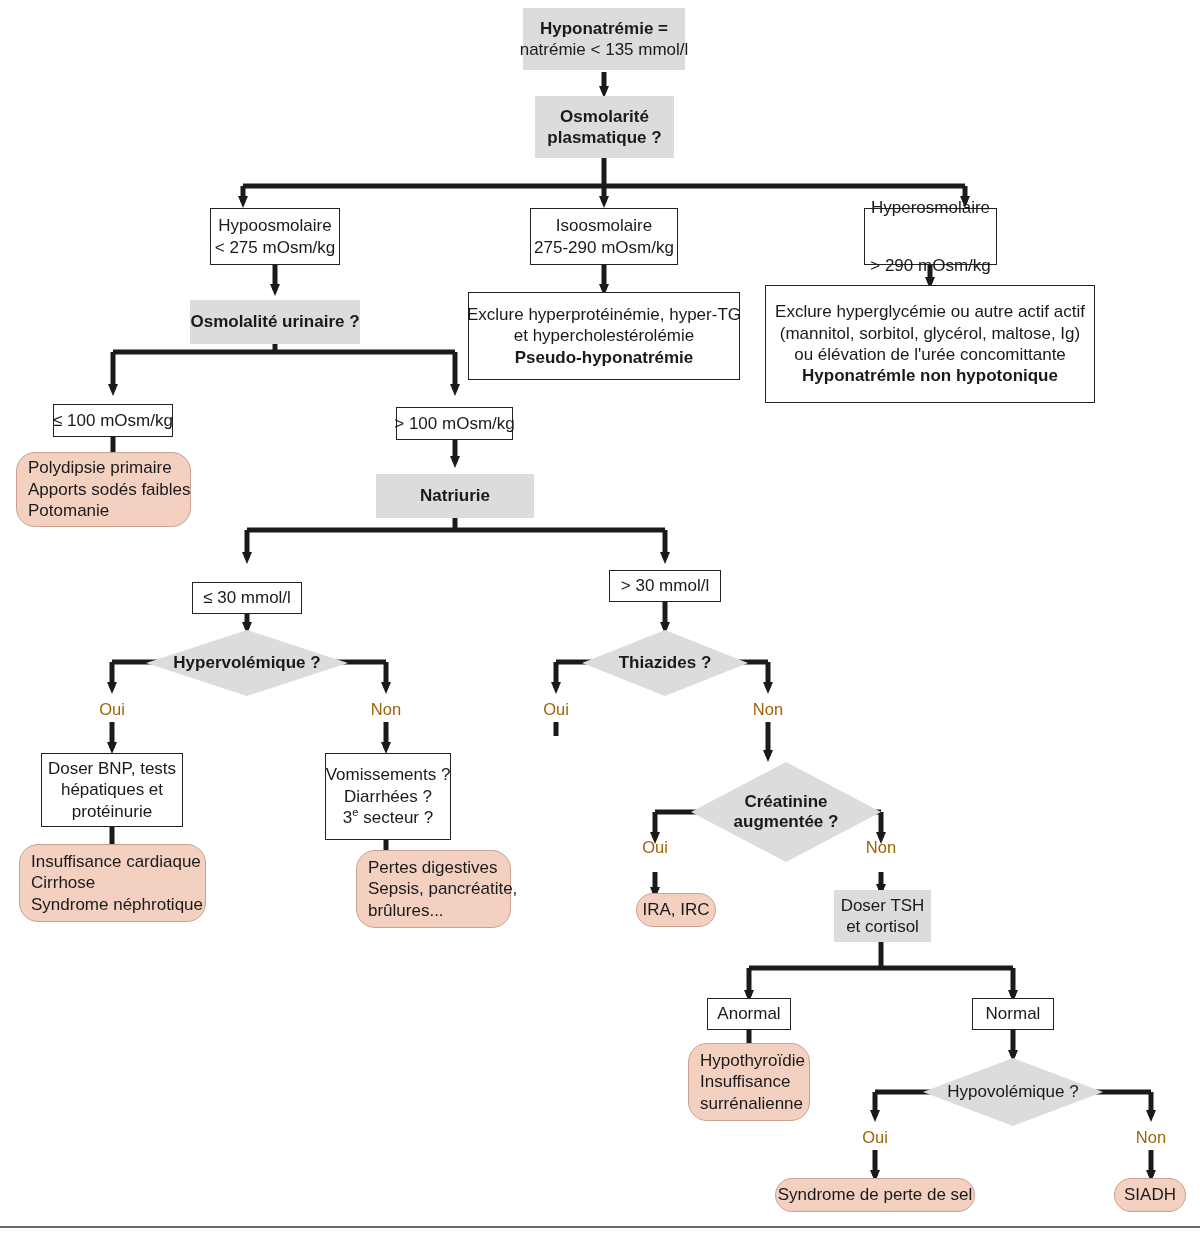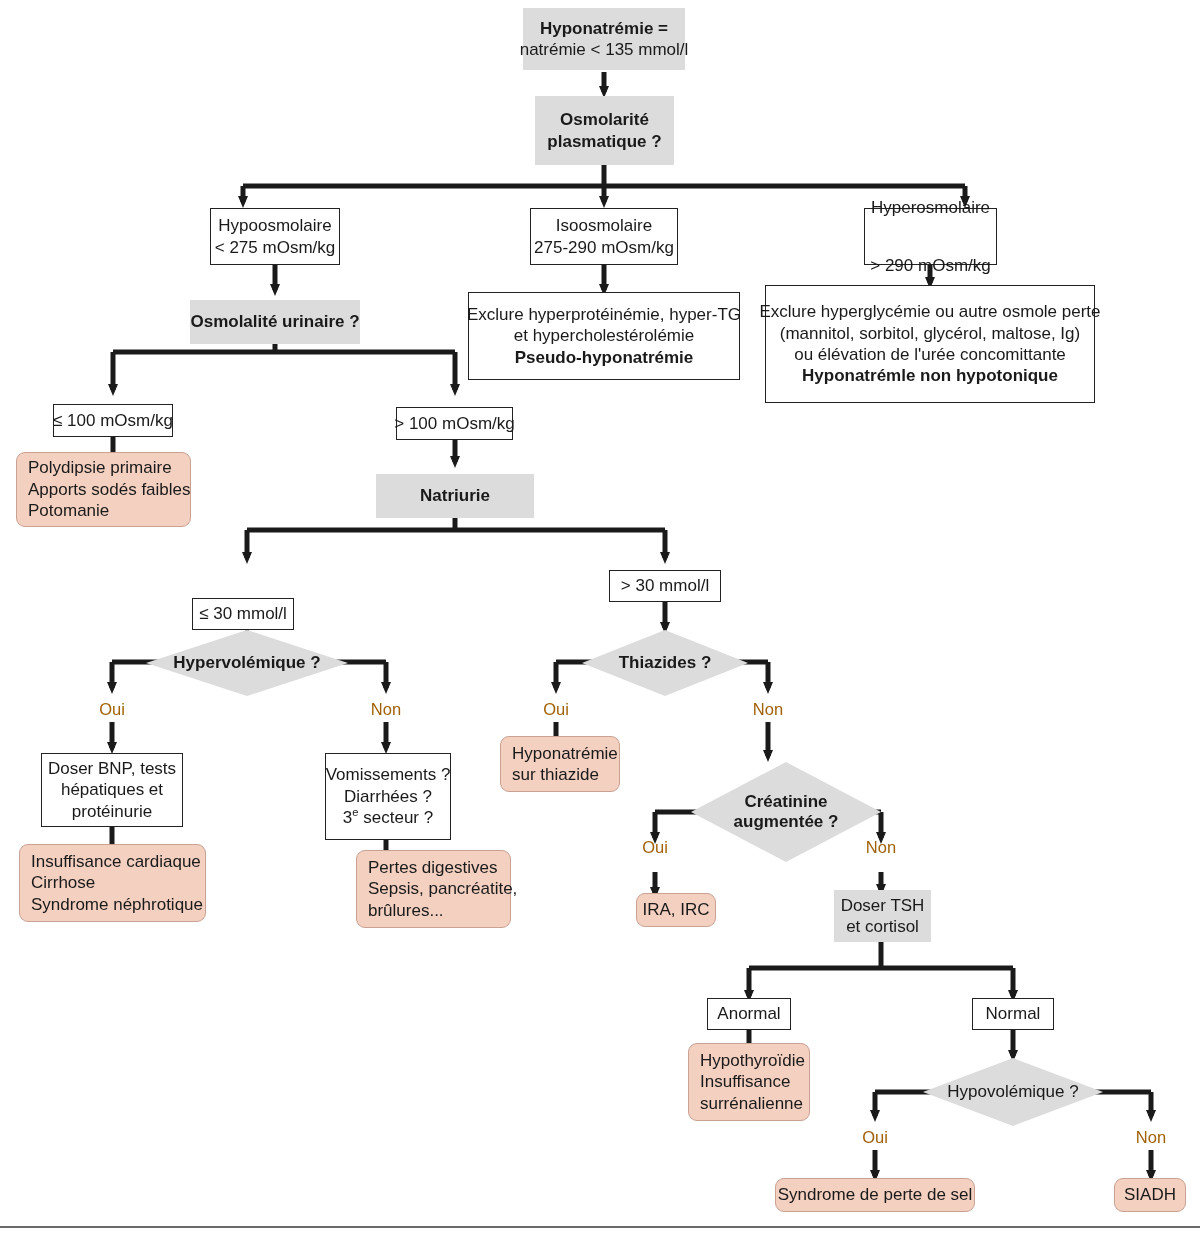--- a/index.html
+++ b/index.html
@@ -48,21 +48,21 @@
     font-size:17px;
     font-weight:bold;
     padding:22px 12px;
   }
   .grey.plain{font-weight:normal;}
 
   
   .pink{
     background:#f4d0c1;
     border:1.5px solid #c9a294;
-    border-radius:9px;
+    border-radius:19px;
     font-size:17px;
     padding:6px 11px;
     align-items:flex-start;
     text-align:left;
   }
   .pink.ctr{align-items:center;text-align:center;}
 
   
   .diamond{
     background:transparent;
@@ -192,21 +192,21 @@
       <path d="M875,1150 L875,1176" marker-end="url(#ah)"></path>
       <path d="M1151,1150 L1151,1176" marker-end="url(#ah)"></path>
     </g>
   </svg>
 
   <div class="node grey" style="left:523px;top:8px;width:162px;height:62px;">
     <span class="ln">Hyponatrémie =</span>
     <span class="ln" style="font-weight:normal;">natrémie &lt; 135 mmol/l</span>
   </div>
 
-  <div class="node grey" style="left:535px;top:96px;width:139px;height:69px;">
+  <div class="node grey" style="left:535px;top:96px;width:139px;height:62px;">
     <span class="ln">Osmolarité</span>
     <span class="ln">plasmatique ?</span>
   </div>
 
   <div class="node rect" style="left:210px;top:208px;width:130px;height:57px;">
     <span class="ln">Hypoosmolaire</span>
     <span class="ln">&lt; 275 mOsm/kg</span>
   </div>
 
   <div class="node rect" style="left:530px;top:208px;width:148px;height:57px;">
@@ -219,21 +219,21 @@
     <span class="ln">&gt; 290 mOsm/kg</span>
   </div>
 
   <div class="node rect" style="left:468px;top:292px;width:272px;height:88px;">
     <span class="ln">Exclure hyperprotéinémie, hyper-TG</span>
     <span class="ln">et hypercholestérolémie</span>
     <span class="ln" style="font-weight:bold;">Pseudo-hyponatrémie</span>
   </div>
 
   <div class="node rect" style="left:765px;top:285px;width:330px;height:118px;">
-    <span class="ln">Exclure hyperglycémie ou autre osmole perte</span>
+    <span class="ln">Exclure hyperglycémie ou autre actif actif</span>
     <span class="ln">(mannitol, sorbitol, glycérol, maltose, Ig)</span>
     <span class="ln">ou élévation de l'urée concomittante</span>
     <span class="ln" style="font-weight:bold;">Hyponatrémle non hypotonique</span>
   </div>
 
   <div class="node grey" style="left:190px;top:300px;width:170px;height:32px;">
     <span class="ln">Osmolalité urinaire ?</span>
   </div>
 
   <div class="node rect" style="left:53px;top:404px;width:120px;height:33px;">
@@ -247,21 +247,21 @@
   <div class="node pink" style="left:16px;top:452px;width:175px;height:75px;">
     <span class="ln">Polydipsie primaire</span>
     <span class="ln">Apports sodés faibles</span>
     <span class="ln">Potomanie</span>
   </div>
 
   <div class="node grey" style="left:376px;top:474px;width:158px;height:32px;">
     <span class="ln">Natriurie</span>
   </div>
 
-  <div class="node rect" style="left:192px;top:598px;width:102px;height:32px;">
+  <div class="node rect" style="left:192px;top:582px;width:110px;height:32px;">
     <span class="ln">≤ 30 mmol/l</span>
   </div>
 
   <div class="node rect" style="left:609px;top:570px;width:112px;height:32px;">
     <span class="ln">&gt; 30 mmol/l</span>
   </div>
 
   <div class="node diamond" style="left:146px;top:630px;width:202px;height:66px;">
     <span class="dshape"></span>
     <span class="dtext">Hypervolémique ?</span>
@@ -294,24 +294,20 @@
     <span class="ln">Cirrhose</span>
     <span class="ln">Syndrome néphrotique</span>
   </div>
 
   <div class="node pink" style="left:311px;top:850px;width:155px;height:78px;margin-left:45px;">
     <span class="ln">Pertes digestives</span>
     <span class="ln">Sepsis, pancréatite,</span>
     <span class="ln">brûlures...</span>
   </div>
 
-  <div class="node pink" style="left:500px;top:736px;width:120px;height:56px;">
-    <span class="ln">Hyponatrémie</span>
-    <span class="ln">sur thiazide</span>
-  </div>
 
   <div class="node diamond" style="left:691px;top:762px;width:190px;height:100px;">
     <span class="dshape"></span>
     <span class="dtext">
       <span class="ln">Créatinine</span>
       <span class="ln">augmentée ?</span>
     </span>
   </div>
 
   <div class="elabel" style="left:631px;top:838px;width:48px;">Oui</div>

